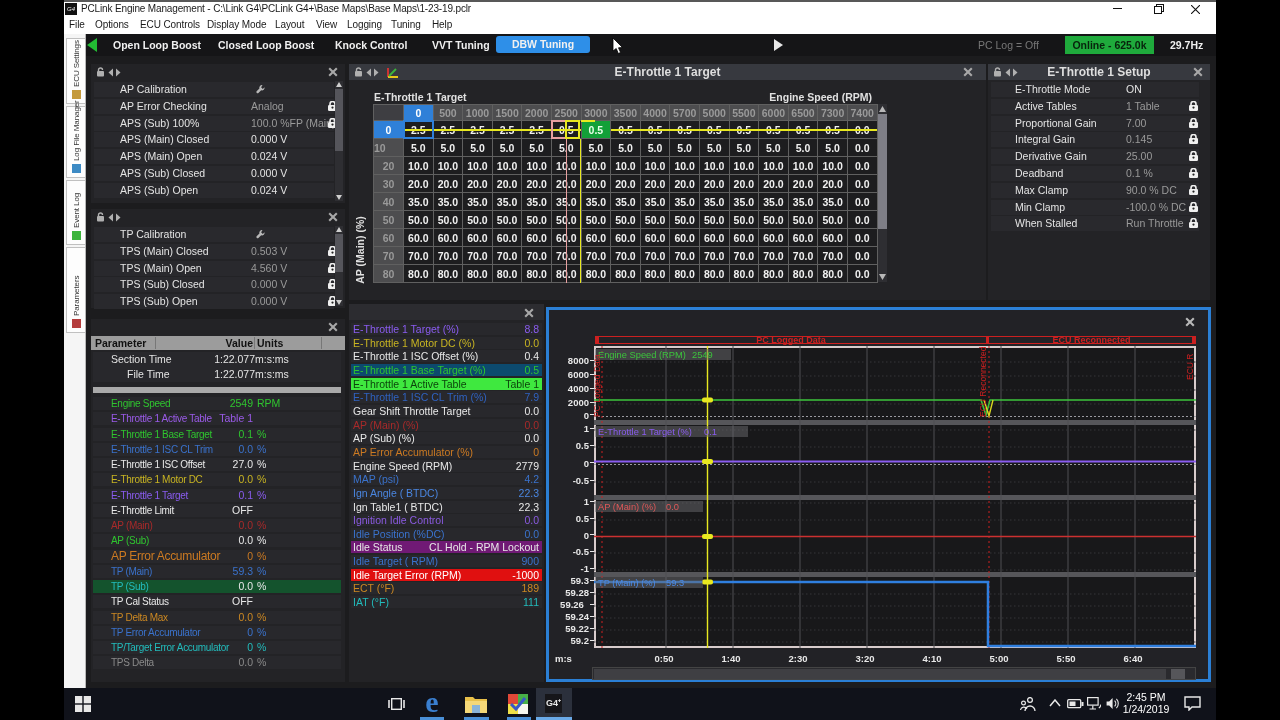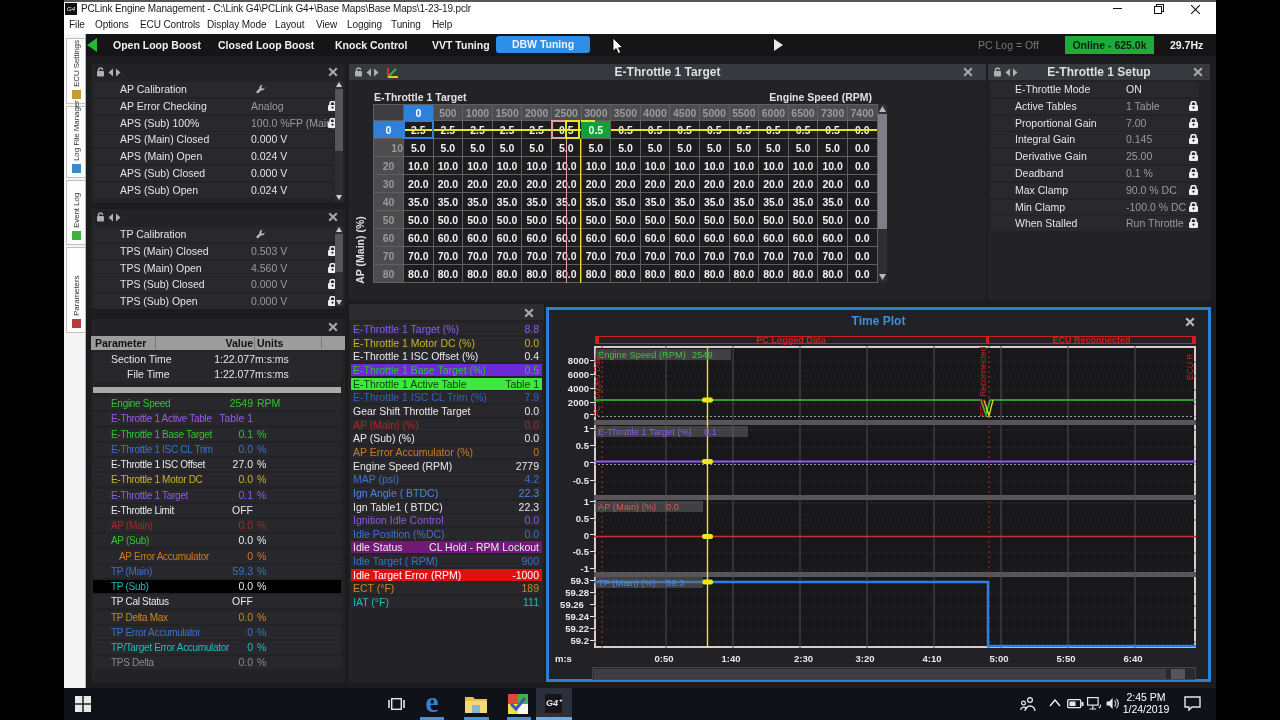--- a/index.html
+++ b/index.html
@@ -330,30 +330,30 @@
       <span class="plab" style="left:18px;color:#a82a2a;font-size:10px;letter-spacing:-0.3px">AP (Main)</span>
       <span class="abs" style="left:118px;width:42px;text-align:right;color:#a82a2a">0.0</span>
       <span class="abs" style="left:164px;color:#a82a2a">%</span>
     </div>
     <div class="prow" style="left:2px;top:215.2px;width:248px;height:13px;line-height:13px;background:#28282c">
       <span class="plab" style="left:18px;color:#2fc52f;font-size:10px;letter-spacing:-0.3px">AP (Sub)</span>
       <span class="abs" style="left:118px;width:42px;text-align:right;color:#e8e8e8">0.0</span>
       <span class="abs" style="left:164px;color:#e8e8e8">%</span>
     </div>
     <div class="prow" style="left:2px;top:230.5px;width:248px;height:13px;line-height:13px;background:#28282c">
-      <span class="plab" style="left:26px;color:#cc7a22;font-size:10px;letter-spacing:-0.3px">AP Error Accumulator</span>
+      <span class="plab" style="left:18px;color:#cc7a22;font-size:12px;letter-spacing:-0.3px">AP Error Accumulator</span>
       <span class="abs" style="left:118px;width:42px;text-align:right;color:#cc7a22">0</span>
       <span class="abs" style="left:164px;color:#cc7a22">%</span>
     </div>
     <div class="prow" style="left:2px;top:245.8px;width:248px;height:13px;line-height:13px;background:#28282c">
       <span class="plab" style="left:18px;color:#3a72cc;font-size:10px;letter-spacing:-0.3px">TP (Main)</span>
       <span class="abs" style="left:118px;width:42px;text-align:right;color:#3a72cc">59.3</span>
       <span class="abs" style="left:164px;color:#3a72cc">%</span>
     </div>
-    <div class="prow" style="left:2px;top:261.0px;width:248px;height:13px;line-height:13px;background:#000000">
+    <div class="prow" style="left:2px;top:261.0px;width:248px;height:13px;line-height:13px;background:#14532d">
       <span class="plab" style="left:18px;color:#22bcbc;font-size:10px;letter-spacing:-0.3px">TP (Sub)</span>
       <span class="abs" style="left:118px;width:42px;text-align:right;color:#e8e8e8">0.0</span>
       <span class="abs" style="left:164px;color:#e8e8e8">%</span>
     </div>
     <div class="prow" style="left:2px;top:276.2px;width:248px;height:13px;line-height:13px;background:#28282c">
       <span class="plab" style="left:18px;color:#e8e8e8;font-size:10px;letter-spacing:-0.3px">TP Cal Status</span>
       <span class="abs" style="left:118px;width:42px;text-align:right;color:#e8e8e8">OFF</span>
       <span class="abs" style="left:164px;color:#e8e8e8"></span>
     </div>
     <div class="prow" style="left:2px;top:291.5px;width:248px;height:13px;line-height:13px;background:#28282c">
@@ -402,21 +402,21 @@
             <td style="width:30px;background:#3e3e42;border:1px solid #606060"></td>
             <td style="width:29.6px;background:#2f80d8;color:#fff;border:1px solid #606060;font-size:10.5px;font-weight:bold;text-align:center;padding:0">0</td>
             <td style="width:29.6px;background:#4d4d4f;color:#9a9a9a;border:1px solid #606060;font-size:10.5px;font-weight:bold;text-align:center;padding:0">500</td>
             <td style="width:29.6px;background:#4d4d4f;color:#9a9a9a;border:1px solid #606060;font-size:10.5px;font-weight:bold;text-align:center;padding:0">1000</td>
             <td style="width:29.6px;background:#4d4d4f;color:#9a9a9a;border:1px solid #606060;font-size:10.5px;font-weight:bold;text-align:center;padding:0">1500</td>
             <td style="width:29.6px;background:#4d4d4f;color:#9a9a9a;border:1px solid #606060;font-size:10.5px;font-weight:bold;text-align:center;padding:0">2000</td>
             <td style="width:29.6px;background:#4d4d4f;color:#9a9a9a;border:1px solid #606060;font-size:10.5px;font-weight:bold;text-align:center;padding:0">2500</td>
             <td style="width:29.6px;background:#4d4d4f;color:#9a9a9a;border:1px solid #606060;font-size:10.5px;font-weight:bold;text-align:center;padding:0">3000</td>
             <td style="width:29.6px;background:#4d4d4f;color:#9a9a9a;border:1px solid #606060;font-size:10.5px;font-weight:bold;text-align:center;padding:0">3500</td>
             <td style="width:29.6px;background:#4d4d4f;color:#9a9a9a;border:1px solid #606060;font-size:10.5px;font-weight:bold;text-align:center;padding:0">4000</td>
-            <td style="width:29.6px;background:#4d4d4f;color:#9a9a9a;border:1px solid #606060;font-size:10.5px;font-weight:bold;text-align:center;padding:0">4500</td>
+            <td style="width:29.6px;background:#4d4d4f;color:#9a9a9a;border:1px solid #606060;font-size:10.5px;font-weight:bold;text-align:center;padding:0">5700</td>
             <td style="width:29.6px;background:#4d4d4f;color:#9a9a9a;border:1px solid #606060;font-size:10.5px;font-weight:bold;text-align:center;padding:0">5000</td>
             <td style="width:29.6px;background:#4d4d4f;color:#9a9a9a;border:1px solid #606060;font-size:10.5px;font-weight:bold;text-align:center;padding:0">5500</td>
             <td style="width:29.6px;background:#4d4d4f;color:#9a9a9a;border:1px solid #606060;font-size:10.5px;font-weight:bold;text-align:center;padding:0">6000</td>
             <td style="width:29.6px;background:#4d4d4f;color:#9a9a9a;border:1px solid #606060;font-size:10.5px;font-weight:bold;text-align:center;padding:0">6500</td>
             <td style="width:29.6px;background:#4d4d4f;color:#9a9a9a;border:1px solid #606060;font-size:10.5px;font-weight:bold;text-align:center;padding:0">7300</td>
             <td style="width:29.6px;background:#4d4d4f;color:#9a9a9a;border:1px solid #606060;font-size:10.5px;font-weight:bold;text-align:center;padding:0">7400</td>
           </tr>
           <tr style="height:18px">
             <td style="background:#2f80d8;color:#fff;border:1px solid #606060;font-size:10.5px;font-weight:bold;text-align:center;padding:0">0</td>
             <td style="background:#1d1d1f;color:#f0f0f0;border:1px solid #606060;font-size:10.5px;font-weight:bold;text-align:center;padding:0">2.5</td>
@@ -430,21 +430,21 @@
             <td style="background:#1d1d1f;color:#f0f0f0;border:1px solid #606060;font-size:10.5px;font-weight:bold;text-align:center;padding:0">0.5</td>
             <td style="background:#1d1d1f;color:#f0f0f0;border:1px solid #606060;font-size:10.5px;font-weight:bold;text-align:center;padding:0">0.5</td>
             <td style="background:#1d1d1f;color:#f0f0f0;border:1px solid #606060;font-size:10.5px;font-weight:bold;text-align:center;padding:0">0.5</td>
             <td style="background:#1d1d1f;color:#f0f0f0;border:1px solid #606060;font-size:10.5px;font-weight:bold;text-align:center;padding:0">0.5</td>
             <td style="background:#1d1d1f;color:#f0f0f0;border:1px solid #606060;font-size:10.5px;font-weight:bold;text-align:center;padding:0">0.5</td>
             <td style="background:#1d1d1f;color:#f0f0f0;border:1px solid #606060;font-size:10.5px;font-weight:bold;text-align:center;padding:0">0.5</td>
             <td style="background:#1d1d1f;color:#f0f0f0;border:1px solid #606060;font-size:10.5px;font-weight:bold;text-align:center;padding:0">0.5</td>
             <td style="background:#1d1d1f;color:#f0f0f0;border:1px solid #606060;font-size:10.5px;font-weight:bold;text-align:center;padding:0">0.0</td>
           </tr>
           <tr style="height:18px">
-            <td style="background:#4d4d4f;color:#9a9a9a;border:1px solid #606060;font-size:10.5px;font-weight:bold;text-align:right;padding:0">10</td>
+            <td style="background:#4d4d4f;color:#9a9a9a;border:1px solid #606060;font-size:10.5px;font-weight:bold;text-align:left;padding:0">10</td>
             <td style="background:#1d1d1f;color:#f0f0f0;border:1px solid #606060;font-size:10.5px;font-weight:bold;text-align:center;padding:0">5.0</td>
             <td style="background:#1d1d1f;color:#f0f0f0;border:1px solid #606060;font-size:10.5px;font-weight:bold;text-align:center;padding:0">5.0</td>
             <td style="background:#1d1d1f;color:#f0f0f0;border:1px solid #606060;font-size:10.5px;font-weight:bold;text-align:center;padding:0">5.0</td>
             <td style="background:#1d1d1f;color:#f0f0f0;border:1px solid #606060;font-size:10.5px;font-weight:bold;text-align:center;padding:0">5.0</td>
             <td style="background:#1d1d1f;color:#f0f0f0;border:1px solid #606060;font-size:10.5px;font-weight:bold;text-align:center;padding:0">5.0</td>
             <td style="background:#1d1d1f;color:#f0f0f0;border:1px solid #606060;font-size:10.5px;font-weight:bold;text-align:center;padding:0">5.0</td>
             <td style="background:#1d1d1f;color:#f0f0f0;border:1px solid #606060;font-size:10.5px;font-weight:bold;text-align:center;padding:0">5.0</td>
             <td style="background:#1d1d1f;color:#f0f0f0;border:1px solid #606060;font-size:10.5px;font-weight:bold;text-align:center;padding:0">5.0</td>
             <td style="background:#1d1d1f;color:#f0f0f0;border:1px solid #606060;font-size:10.5px;font-weight:bold;text-align:center;padding:0">5.0</td>
             <td style="background:#1d1d1f;color:#f0f0f0;border:1px solid #606060;font-size:10.5px;font-weight:bold;text-align:center;padding:0">5.0</td>
@@ -620,21 +620,21 @@
       <span class="abs" style="right:3px;color:#8a5cf0;font-size:10.5px">8.8</span>
     </div>
     <div class="prow" style="left:2px;top:32.6px;width:191px;height:12px;line-height:12px;background:#28282c">
       <span class="plab" style="left:2px;color:#c8b422;font-size:10.5px">E-Throttle 1 Motor DC (%)</span>
       <span class="abs" style="right:3px;color:#c8b422;font-size:10.5px">0.0</span>
     </div>
     <div class="prow" style="left:2px;top:46.3px;width:191px;height:12px;line-height:12px;background:#28282c">
       <span class="plab" style="left:2px;color:#e8e8e8;font-size:10.5px">E-Throttle 1 ISC Offset (%)</span>
       <span class="abs" style="right:3px;color:#e8e8e8;font-size:10.5px">0.4</span>
     </div>
-    <div class="prow" style="left:2px;top:59.9px;width:191px;height:12px;line-height:12px;background:#6d28d9">
+    <div class="prow" style="left:2px;top:59.9px;width:191px;height:12px;line-height:12px;background:#0c4a6e">
       <span class="plab" style="left:2px;color:#2fc52f;font-size:10.5px">E-Throttle 1 Base Target  (%)</span>
       <span class="abs" style="right:3px;color:#2fc52f;font-size:10.5px">0.5</span>
     </div>
     <div class="prow" style="left:2px;top:73.6px;width:191px;height:12px;line-height:12px;background:#3fe83f">
       <span class="plab" style="left:2px;color:#0c440c;font-size:10.5px">E-Throttle 1 Active Table</span>
       <span class="abs" style="right:3px;color:#0c440c;font-size:10.5px">Table 1</span>
     </div>
     <div class="prow" style="left:2px;top:87.2px;width:191px;height:12px;line-height:12px;background:#28282c">
       <span class="plab" style="left:2px;color:#2f62c0;font-size:10.5px">E-Throttle 1 ISC CL Trim (%)</span>
       <span class="abs" style="right:3px;color:#2f62c0;font-size:10.5px">7.9</span>
@@ -694,21 +694,20 @@
     <div class="prow" style="left:2px;top:278.4px;width:191px;height:12px;line-height:12px;background:#28282c">
       <span class="plab" style="left:2px;color:#cc8822;font-size:10.5px">ECT (°F)</span>
       <span class="abs" style="right:3px;color:#cc8822;font-size:10.5px">189</span>
     </div>
     <div class="prow" style="left:2px;top:292.0px;width:191px;height:12px;line-height:12px;background:#28282c">
       <span class="plab" style="left:2px;color:#22bcbc;font-size:10.5px">IAT (°F)</span>
       <span class="abs" style="right:3px;color:#22bcbc;font-size:10.5px">111</span>
     </div>
   </div>
 <div class="abs" style="left:546px;top:307px;width:665px;height:375px;background:#222226;border:3px solid #2b7fd4">
-    <div class="abs" style="left:0;top:4px;width:659px;text-align:center;color:#3d8fe0;font-size:12px;font-weight:bold">Time Plot</div>
     <svg style="position:absolute;left:636px;top:7px" width="10" height="10" viewBox="0 0 10 10">
       <path d="M1.2 1.2 L8.8 8.8 M8.8 1.2 L1.2 8.8" stroke="#b8b8b8" stroke-width="2.1"></path>
     </svg>
     <div class="abs" style="left:46px;top:26px;width:601px;height:8px;border:1px solid #cc2020">
       <div class="abs" style="left:0;top:0;width:3px;height:6px;background:#cc2020"></div>
       <div class="abs" style="left:390px;top:0;width:3px;height:6px;background:#cc2020"></div>
       <div class="abs" style="right:0;top:0;width:3px;height:6px;background:#cc2020"></div>
     </div>
     <div class="abs" style="left:46px;top:25px;width:392px;text-align:center;color:#cc2020;font-size:9px;font-weight:bold">PC Logged Data</div>
     <div class="abs" style="left:438px;top:25px;width:209px;text-align:center;color:#cc2020;font-size:9px;font-weight:bold">ECU Reconnected</div>
@@ -809,21 +808,21 @@
     <div class="abs" style="left:6px;top:301px;width:34px;text-align:right;color:#e8e8e8;font-size:9.5px;font-weight:bold">59.24</div>
     <div class="abs" style="left:41px;top:306px;width:4px;height:1px;background:#e8e8e8"></div>
     <div class="abs" style="left:6px;top:313px;width:34px;text-align:right;color:#e8e8e8;font-size:9.5px;font-weight:bold">59.22</div>
     <div class="abs" style="left:41px;top:318px;width:4px;height:1px;background:#e8e8e8"></div>
     <div class="abs" style="left:6px;top:325px;width:34px;text-align:right;color:#e8e8e8;font-size:9.5px;font-weight:bold">59.2</div>
     <div class="abs" style="left:41px;top:330px;width:4px;height:1px;background:#e8e8e8"></div>
     <div class="abs" style="left:0px;top:343px;color:#e8e8e8;font-size:9.5px;font-weight:bold">
       <span class="abs" style="left:6px">m:s</span>
       <span class="abs" style="left:100px;width:30px;text-align:center">0:50</span>
       <span class="abs" style="left:167px;width:30px;text-align:center">1:40</span>
-      <span class="abs" style="left:234px;width:30px;text-align:right">2:30</span>
+      <span class="abs" style="left:234px;width:30px;text-align:center">2:30</span>
       <span class="abs" style="left:301px;width:30px;text-align:center">3:20</span>
       <span class="abs" style="left:368px;width:30px;text-align:center">4:10</span>
       <span class="abs" style="left:435px;width:30px;text-align:center">5:00</span>
       <span class="abs" style="left:502px;width:30px;text-align:center">5:50</span>
       <span class="abs" style="left:569px;width:30px;text-align:center">6:40</span>
     </div>
     <div class="abs" style="left:43px;top:357px;width:604px;height:13px;background:#2a2a2e;border:1px solid #444">
       <div class="abs" style="left:1px;top:1px;width:572px;height:10px;background:#3f3f43"></div>
       <div class="abs" style="left:578px;top:1px;width:14px;height:10px;background:#56565a"></div>
     </div>
@@ -848,21 +847,21 @@
       </svg>
       <svg class="abs" style="left:444px;top:6px" width="20" height="20" viewBox="0 0 20 20">
         <rect x="0" y="0" width="20" height="20" fill="#f8f8f0"></rect>
         <path d="M0 0 h10 v10 h-10 Z" fill="#e04838"></path>
         <path d="M10 0 h10 v10 h-10 Z" fill="#48b048"></path>
         <path d="M0 10 h10 v10 h-10 Z" fill="#f0e048"></path>
         <path d="M10 10 h10 v10 h-10 Z" fill="#f8f8f0"></path>
         <path d="M3 10 L8 15 L17 4" fill="none" stroke="#3858c8" stroke-width="3"></path>
       </svg>
       <div class="abs" style="left:472px;top:0;width:36px;height:32px;background:#2b303c"></div>
-      <div class="abs" style="left:481px;top:6px;width:17px;height:19px;background:#16161a;color:#e8e8e8;font-size:9px;font-weight:bold;text-align:center;line-height:19px;font-style:italic">G4⁺</div>
+      <div class="abs" style="left:481px;top:6px;width:17px;height:19px;background:#16161a;color:#e8e8e8;font-size:9px;font-weight:bold;text-align:center;line-height:19px;">G4⁺</div>
       <div class="abs" style="left:356px;top:29px;width:24px;height:3px;background:#4a90d8"></div>
       <div class="abs" style="left:400px;top:29px;width:25px;height:3px;background:#4a90d8"></div>
       <div class="abs" style="left:443px;top:29px;width:24px;height:3px;background:#4a90d8"></div>
       <div class="abs" style="left:472px;top:29px;width:36px;height:3px;background:#6aaae8"></div>
       <svg class="abs" style="left:956px;top:9px" width="16" height="14" viewBox="0 0 16 14">
         <circle cx="10" cy="3" r="2.4" fill="none" stroke="#e8e8e8" stroke-width="1.3"></circle>
         <path d="M5 14 a5 5 0 0 1 10 0" fill="none" stroke="#e8e8e8" stroke-width="1.3"></path>
         <circle cx="3.5" cy="6" r="1.9" fill="none" stroke="#e8e8e8" stroke-width="1.2"></circle>
         <path d="M0.5 13 a3.4 3.4 0 0 1 6.4 -1" fill="none" stroke="#e8e8e8" stroke-width="1.2"></path>
       </svg>

